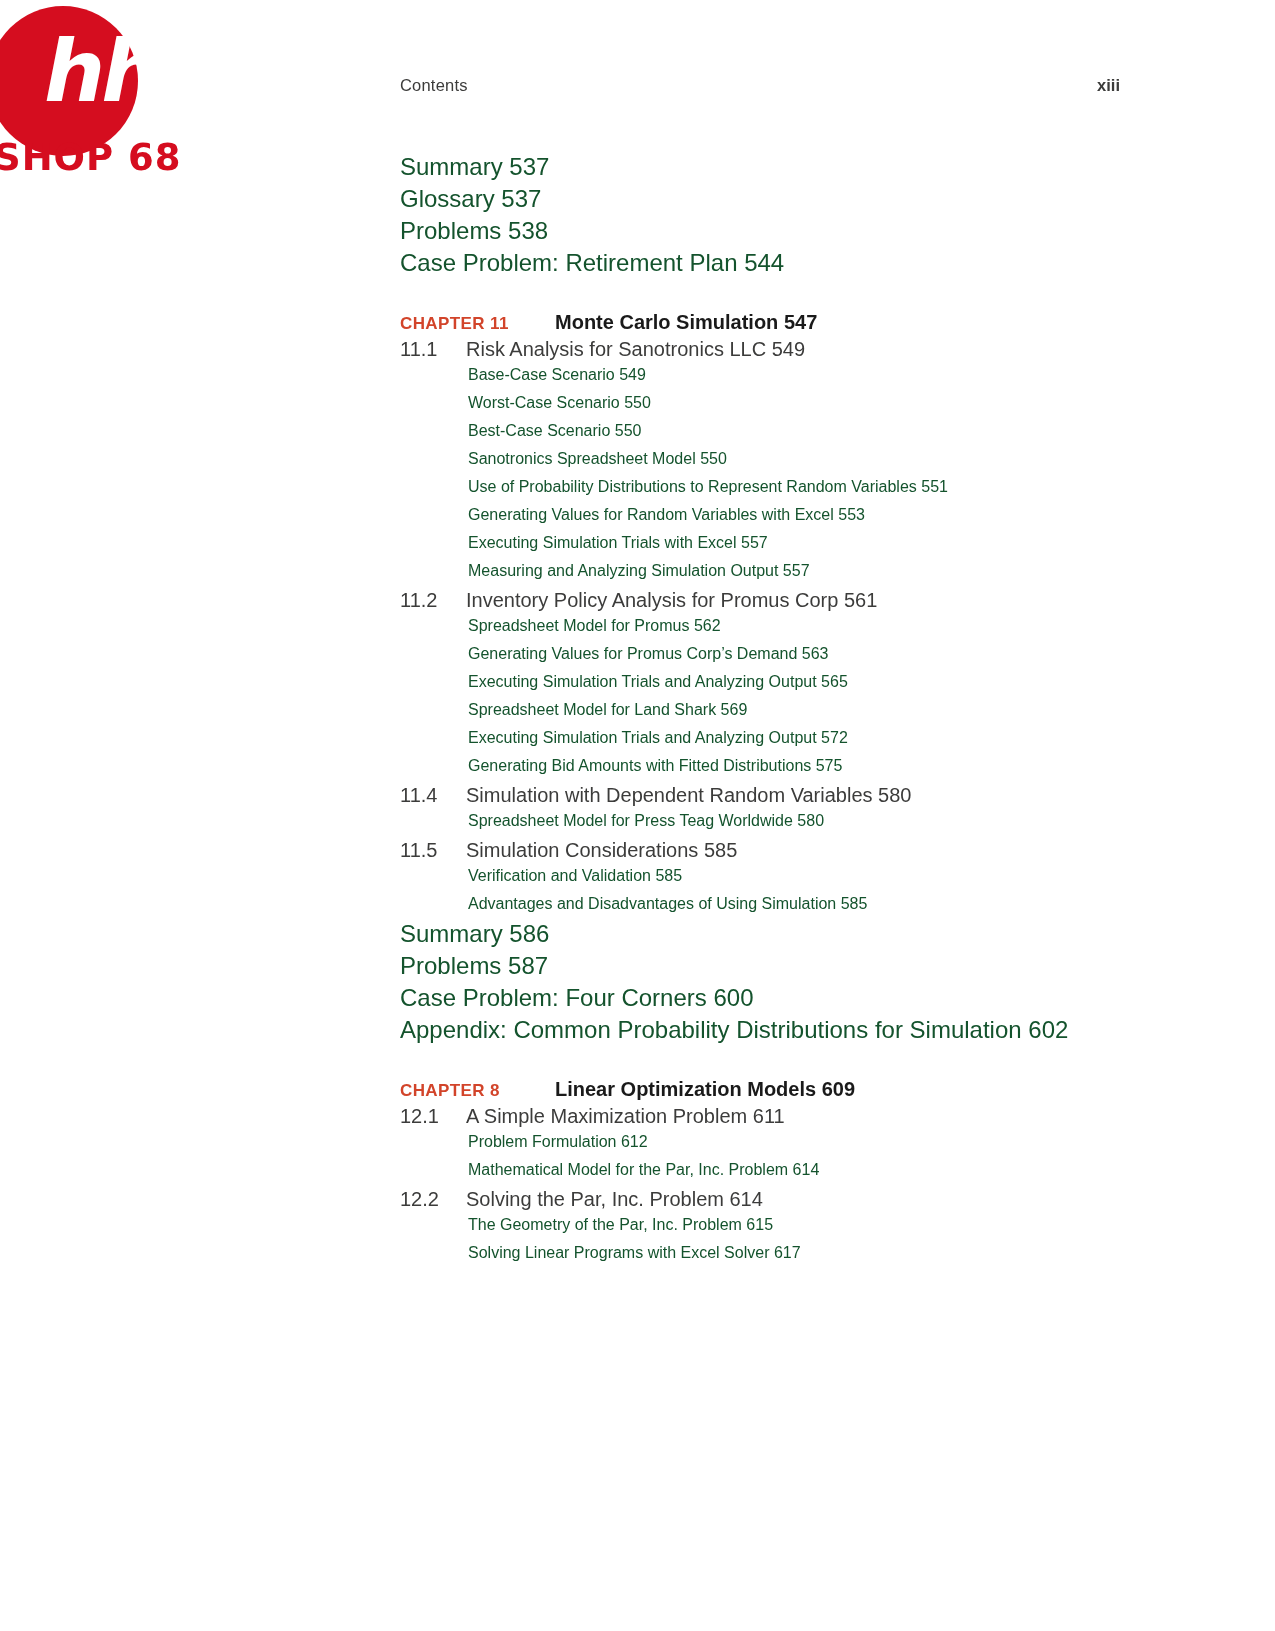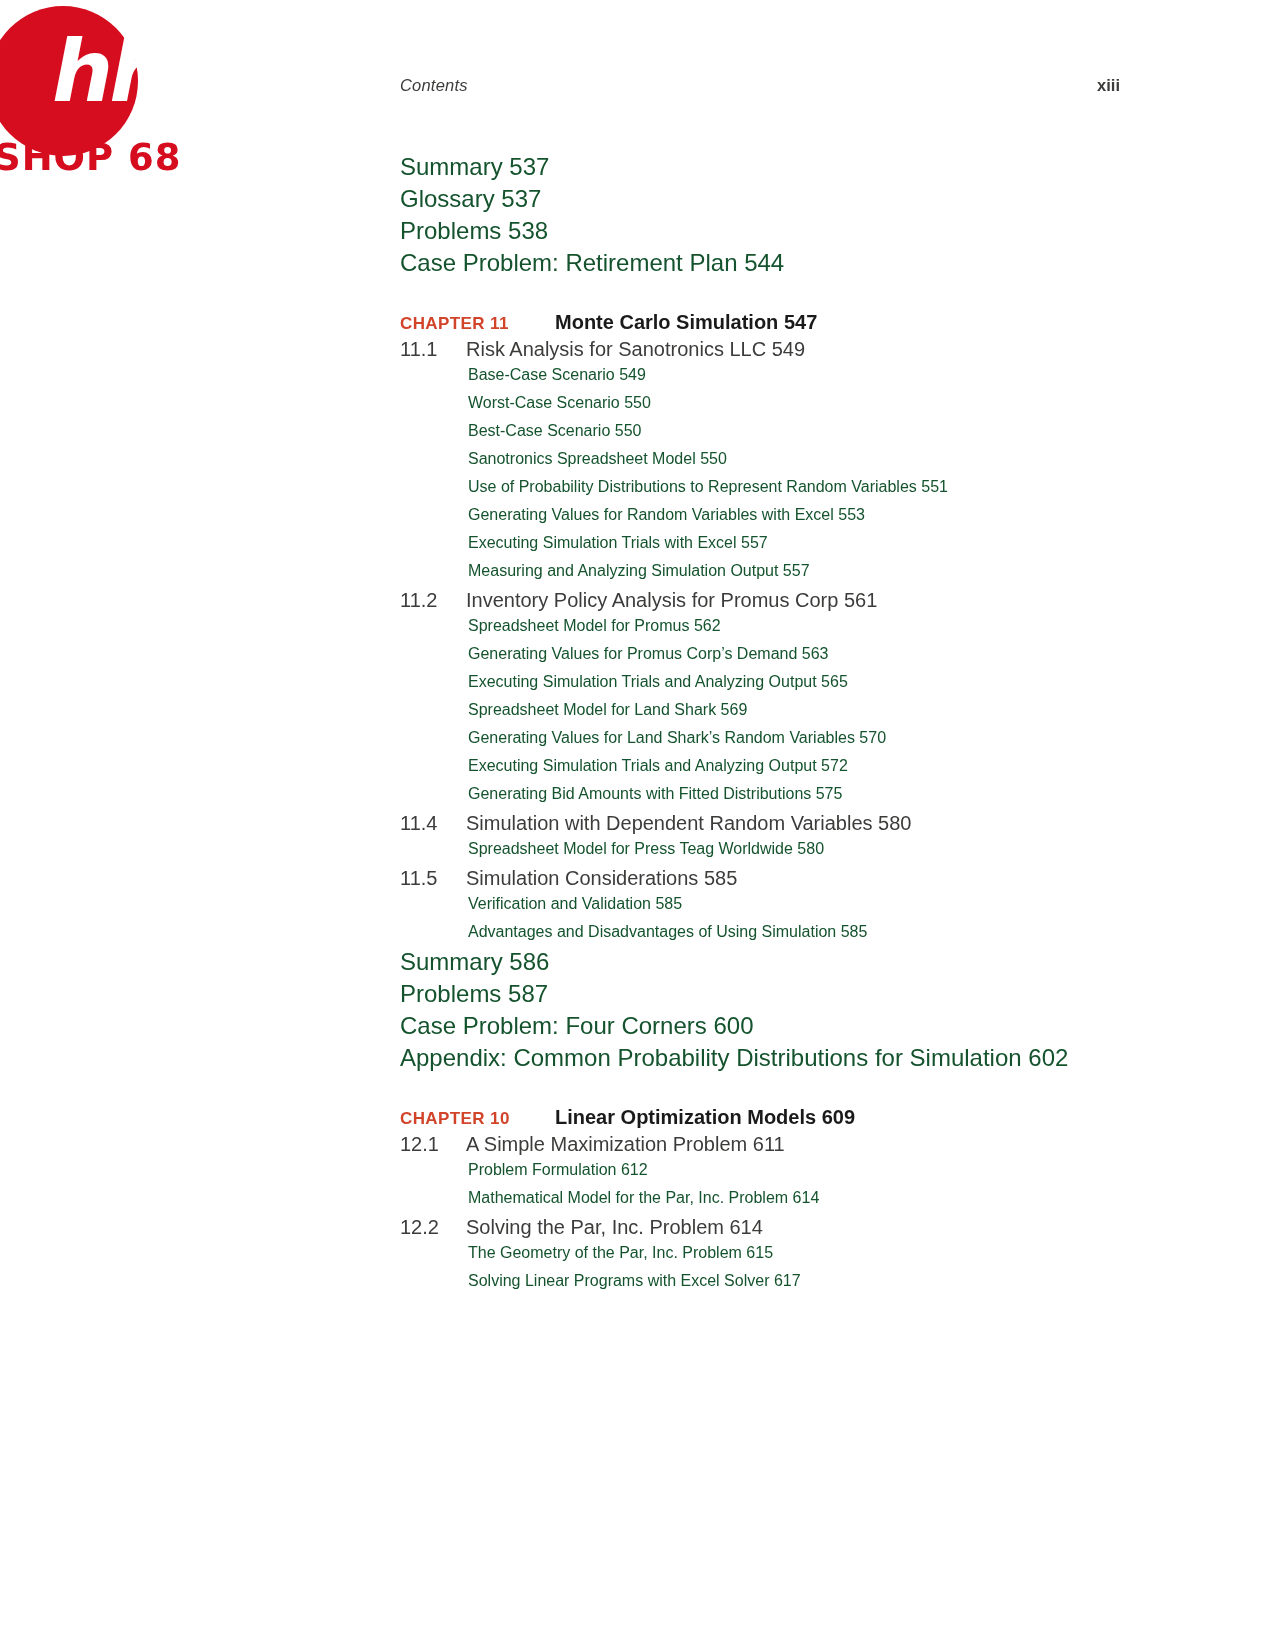--- a/index.html
+++ b/index.html
@@ -29,21 +29,21 @@
     position: absolute;
     left: -12px;
     top: 6px;
     width: 150px;
     height: 150px;
     border-radius: 50%;
     background: #d50d1f;
   }
   .wm-hh {
     position: absolute;
-    left: 52px;
+    left: 44px;
     top: 28px;
     font-size: 86px;
     line-height: 1;
     font-weight: 700;
     color: #ffffff;
     font-style: italic;
     letter-spacing: -4px;
     font-family: "DejaVu Sans", sans-serif;
   }
   .wm-shop {
@@ -76,21 +76,20 @@
   .running-head {
     display: flex;
     justify-content: space-between;
     align-items: baseline;
     margin-top: 76px;
     color: #3c3c3b;
   }
   .running-head .rh-label {
     font-size: 16.5px;
     letter-spacing: 0.2px;
-    font-style: italic;
   }
   .running-head .rh-folio {
     font-size: 16.5px;
     font-weight: 700;
   }
 
   .toc {
     margin-top: 56px;
   }
 
@@ -196,21 +195,20 @@
 
       <div class="sec">
         <span class="num">11.2</span>
         <span class="title">Inventory Policy Analysis for Promus Corp  561</span>
       </div>
       <div class="sub">Spreadsheet Model for Promus  562</div>
       <div class="sub">Generating Values for Promus Corp’s Demand  563</div>
       <div class="sub">Executing Simulation Trials and Analyzing Output  565</div>
 
       <div class="sub">Spreadsheet Model for Land Shark  569</div>
-      <div class="sub">Generating Values for Land Shark’s Random Variables  570</div>
       <div class="sub">Executing Simulation Trials and Analyzing Output  572</div>
       <div class="sub">Generating Bid Amounts with Fitted Distributions  575</div>
 
       <div class="sec">
         <span class="num">11.4</span>
         <span class="title">Simulation with Dependent Random Variables  580</span>
       </div>
       <div class="sub">Spreadsheet Model for Press Teag Worldwide  580</div>
 
       <div class="sec">
@@ -219,21 +217,21 @@
       </div>
       <div class="sub">Verification and Validation  585</div>
       <div class="sub">Advantages and Disadvantages of Using Simulation  585</div>
 
       <div class="green">Summary  586</div>
       <div class="green">Problems  587</div>
       <div class="green">Case Problem: Four Corners  600</div>
       <div class="green">Appendix: Common Probability Distributions for Simulation  602</div>
 
       <div class="chapter">
-        <span class="ch-label">CHAPTER 10</span>
+        <span class="ch-label">CHAPTER 8</span>
         <span class="ch-title">Linear Optimization Models  609</span>
       </div>
 
       <div class="sec">
         <span class="num">12.1</span>
         <span class="title">A Simple Maximization Problem  611</span>
       </div>
       <div class="sub">Problem Formulation  612</div>
       <div class="sub">Mathematical Model for the Par, Inc. Problem  614</div>
 

